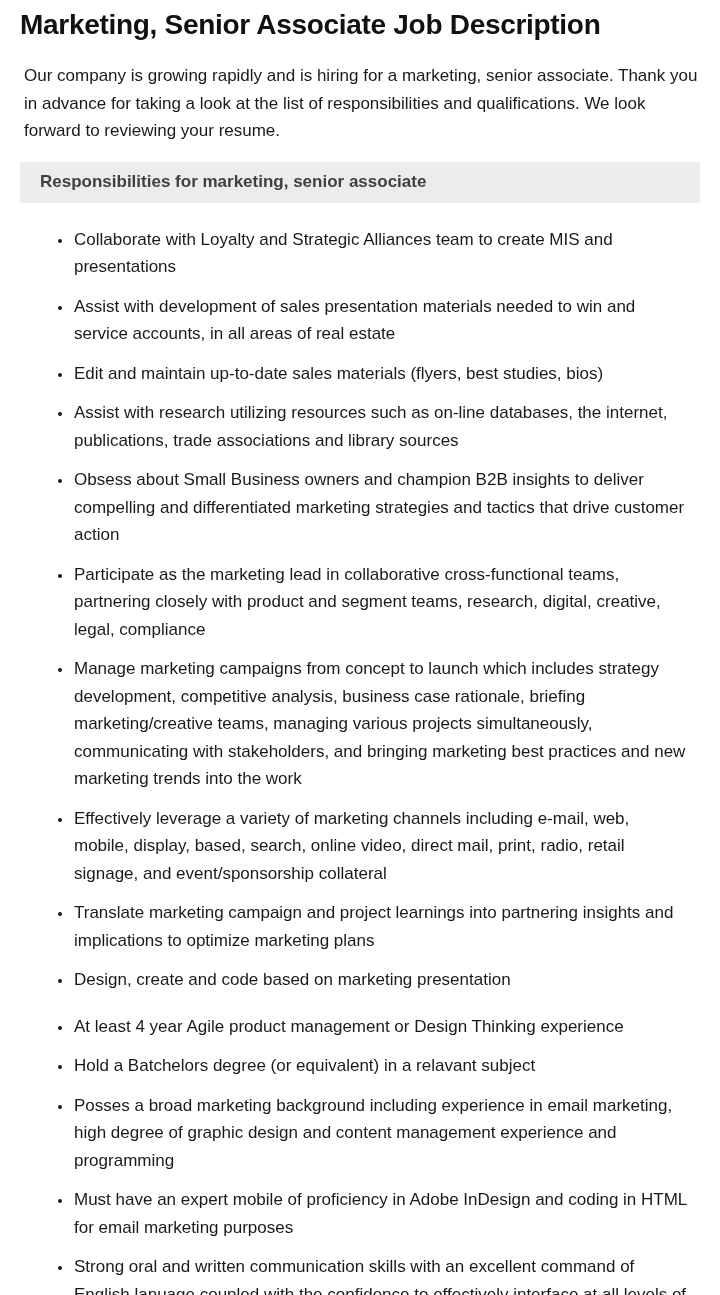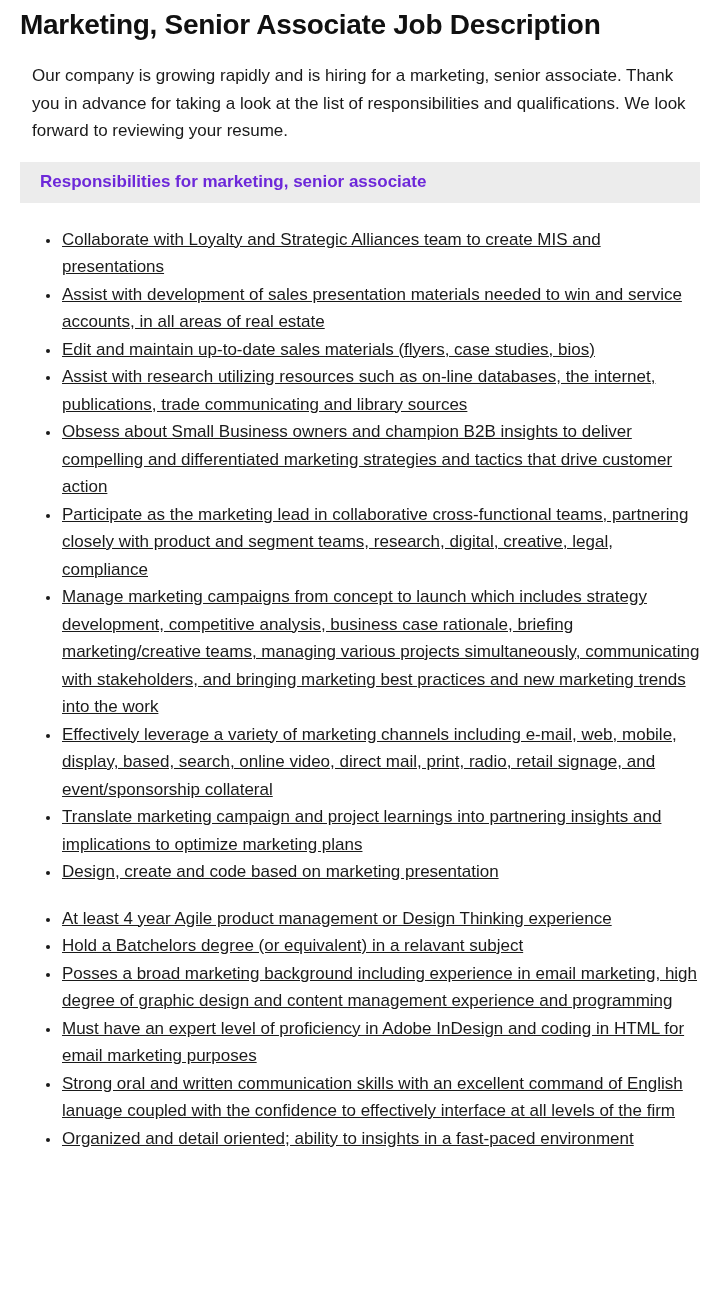--- a/index.html
+++ b/index.html
@@ -21,83 +21,82 @@
   }
   .job-title {
     margin: 0 0 20px 0;
     font-size: 28px;
     line-height: 34px;
     font-weight: 700;
     letter-spacing: -0.3px;
     color: #111111;
   }
   .intro {
-    margin: 0 0 17px 12px;
+    margin: 0 0 17px 4px;
     font-size: 17px;
     line-height: 27.5px;
     color: #1a1a1a;
   }
   .section-heading {
     margin: 0 0 23px 0;
     padding: 0 20px;
     height: 41px;
     display: flex;
     align-items: center;
     background: #ececec;
     font-size: 17px;
     font-weight: 700;
-    color: #6d28d9;
+    color: #404040;
   }
   .bullet-list {
     margin: 0 0 19px 0;
     padding: 0 0 0 41px;
     list-style: disc outside;
     font-size: 17px;
     line-height: 27.5px;
     color: #1a1a1a;
   }
   .bullet-list li {
-    margin: 0;
+    margin: 12px;
     padding-left: 1px;
-    text-decoration: underline;
   }
   .bullet-list li::marker {
     font-size: 14px;
     color: #1a1a1a;
   }
 </style>
 </head>
 <body>
 
 <div class="page">
 
   <h1 class="job-title">Marketing, Senior Associate Job Description</h1>
 
   <p class="intro">Our company is growing rapidly and is hiring for a marketing, senior associate. Thank you in advance for taking a look at the list of responsibilities and qualifications. We look forward to reviewing your resume.</p>
 
   <section>
     <h2 class="section-heading">Responsibilities for marketing, senior associate</h2>
     <ul class="bullet-list">
         <li>Collaborate with Loyalty and Strategic Alliances team to create MIS and presentations</li>
         <li>Assist with development of sales presentation materials needed to win and service accounts, in all areas of real estate</li>
-        <li>Edit and maintain up-to-date sales materials (flyers, case studies, bios)</li>
-        <li>Assist with research utilizing resources such as on-line databases, the internet, publications, trade communicating and library sources</li>
+        <li>Edit and maintain up-to-date sales materials (flyers, best studies, bios)</li>
+        <li>Assist with research utilizing resources such as on-line databases, the internet, publications, trade associations and library sources</li>
         <li>Obsess about Small Business owners and champion B2B insights to deliver compelling and differentiated marketing strategies and tactics that drive customer action</li>
         <li>Participate as the marketing lead in collaborative cross-functional teams, partnering closely with product and segment teams, research, digital, creative, legal, compliance</li>
         <li>Manage marketing campaigns from concept to launch which includes strategy development, competitive analysis, business case rationale, briefing marketing/creative teams, managing various projects simultaneously, communicating with stakeholders, and bringing marketing best practices and new marketing trends into the work</li>
         <li>Effectively leverage a variety of marketing channels including e-mail, web, mobile, display, based, search, online video, direct mail, print, radio, retail signage, and event/sponsorship collateral</li>
         <li>Translate marketing campaign and project learnings into partnering insights and implications to optimize marketing plans</li>
         <li>Design, create and code based on marketing presentation</li>
       </ul>
   </section>
 
   <section>
     <ul class="bullet-list">
         <li>At least 4 year Agile product management or Design Thinking experience</li>
         <li>Hold a Batchelors degree (or equivalent) in a relavant subject</li>
         <li>Posses a broad marketing background including experience in email marketing, high degree of graphic design and content management experience and programming</li>
-        <li>Must have an expert level of proficiency in Adobe InDesign and coding in HTML for email marketing purposes</li>
+        <li>Must have an expert mobile of proficiency in Adobe InDesign and coding in HTML for email marketing purposes</li>
         <li>Strong oral and written communication skills with an excellent command of English lanuage coupled with the confidence to effectively interface at all levels of the firm</li>
         <li>Organized and detail oriented; ability to insights in a fast-paced environment</li>
       </ul>
   </section>
 
 </div>
 
 </body></html>

